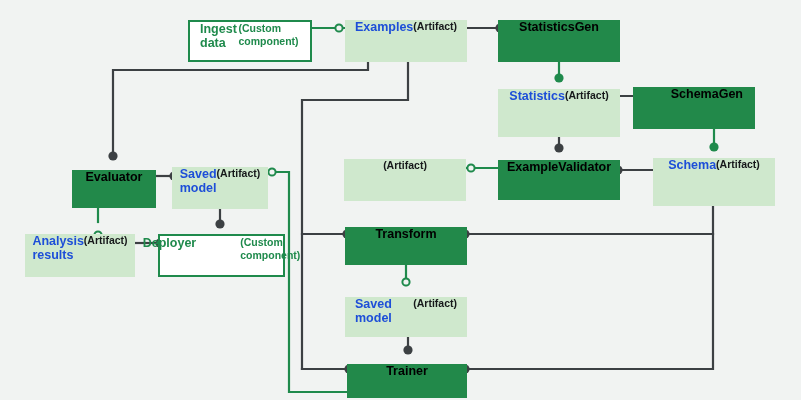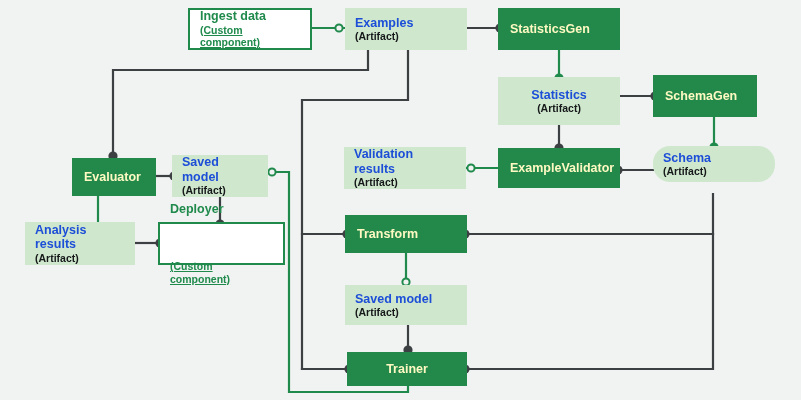--- a/index.html
+++ b/index.html
@@ -4,34 +4,34 @@
 <style>
   html,body{margin:0;padding:0;}
   body{
     width:801px;height:400px;
     background:#f1f3f2;
     font-family:"Liberation Sans", sans-serif;
     overflow:hidden;
   }
   #diagram-root{position:relative;width:801px;height:400px;}
   svg#wires{position:absolute;left:0;top:0;width:801px;height:400px;}
-  .node{position:absolute;box-sizing:border-box;display:flex;flex-direction:column;justify-content:center;}
+  .node{position:absolute;box-sizing:border-box;display:flex;flex-direction:row;justify-content:center;margin-top:12px;}
   .node .t1{font-size:12.5px;font-weight:bold;line-height:1.15;}
   .node .t2{font-size:10.5px;font-weight:bold;line-height:1.2;}
   
   .n-component{background:#22894a;padding:0 12px;}
-  .n-component .t1{color:#fef9c3;}
+  .n-component .t1{color:#000000;}
   
   .n-artifact{background:#cfe8cd;padding:0 10px;}
   .n-artifact .t1{color:#1d4ed8;}
   .n-artifact .t2{color:#16181a;}
   
   .n-custom{background:#ffffff;border:2.5px solid #1f8a4c;padding:0 10px;}
   .n-custom .t1{color:#1f8a4c;}
-  .n-custom .t2{color:#1f8a4c;text-decoration:underline;}
+  .n-custom .t2{color:#1f8a4c;}
   .center .t1{text-align:center;}
 </style>
 </head>
 <body>
 
 <div id="diagram-root">
 
   <svg id="wires" viewBox="0 0 801 400">
     <g fill="none" stroke="#3c4043" stroke-width="2.2" stroke-linecap="square">
 
@@ -116,32 +116,31 @@
       <div class="t1">Examples</div>
       <div class="t2">(Artifact)</div>
     </div>
     <div class="node n-component" style="left: 498px; top: 8px; width: 122px; height: 42px;">
       <div class="t1">StatisticsGen</div>
     </div>
     <div class="node n-artifact" style="left: 498px; top: 77px; width: 122px; height: 48px; text-align: center;">
       <div class="t1">Statistics</div>
       <div class="t2">(Artifact)</div>
     </div>
-    <div class="node n-component" style="left: 653px; top: 75px; width: 104px; height: 42px;">
+    <div class="node n-component" style="left: 633px; top: 75px; width: 122px; height: 42px; justify-content: flex-end;">
       <div class="t1">SchemaGen</div>
     </div>
-    <div class="node n-artifact" style="left: 653px; top: 146px; width: 122px; height: 36px; border-radius: 17px;">
+    <div class="node n-artifact" style="left: 653px; top: 146px; width: 122px; height: 48px;">
       <div class="t1">Schema</div>
       <div class="t2">(Artifact)</div>
     </div>
     <div class="node n-component" style="left: 498px; top: 148px; width: 122px; height: 40px;">
       <div class="t1">ExampleValidator</div>
     </div>
     <div class="node n-artifact" style="left: 344px; top: 147px; width: 122px; height: 42px;">
-      <div class="t1">Validation results</div>
       <div class="t2">(Artifact)</div>
     </div>
     <div class="node n-component" style="left: 72px; top: 158px; width: 84px; height: 38px;">
       <div class="t1">Evaluator</div>
     </div>
     <div class="node n-artifact" style="left: 172px; top: 155px; width: 96px; height: 42px;">
       <div class="t1">Saved model</div>
       <div class="t2">(Artifact)</div>
     </div>
     <div class="node n-artifact" style="left: 25px; top: 222px; width: 110px; height: 43px;">

